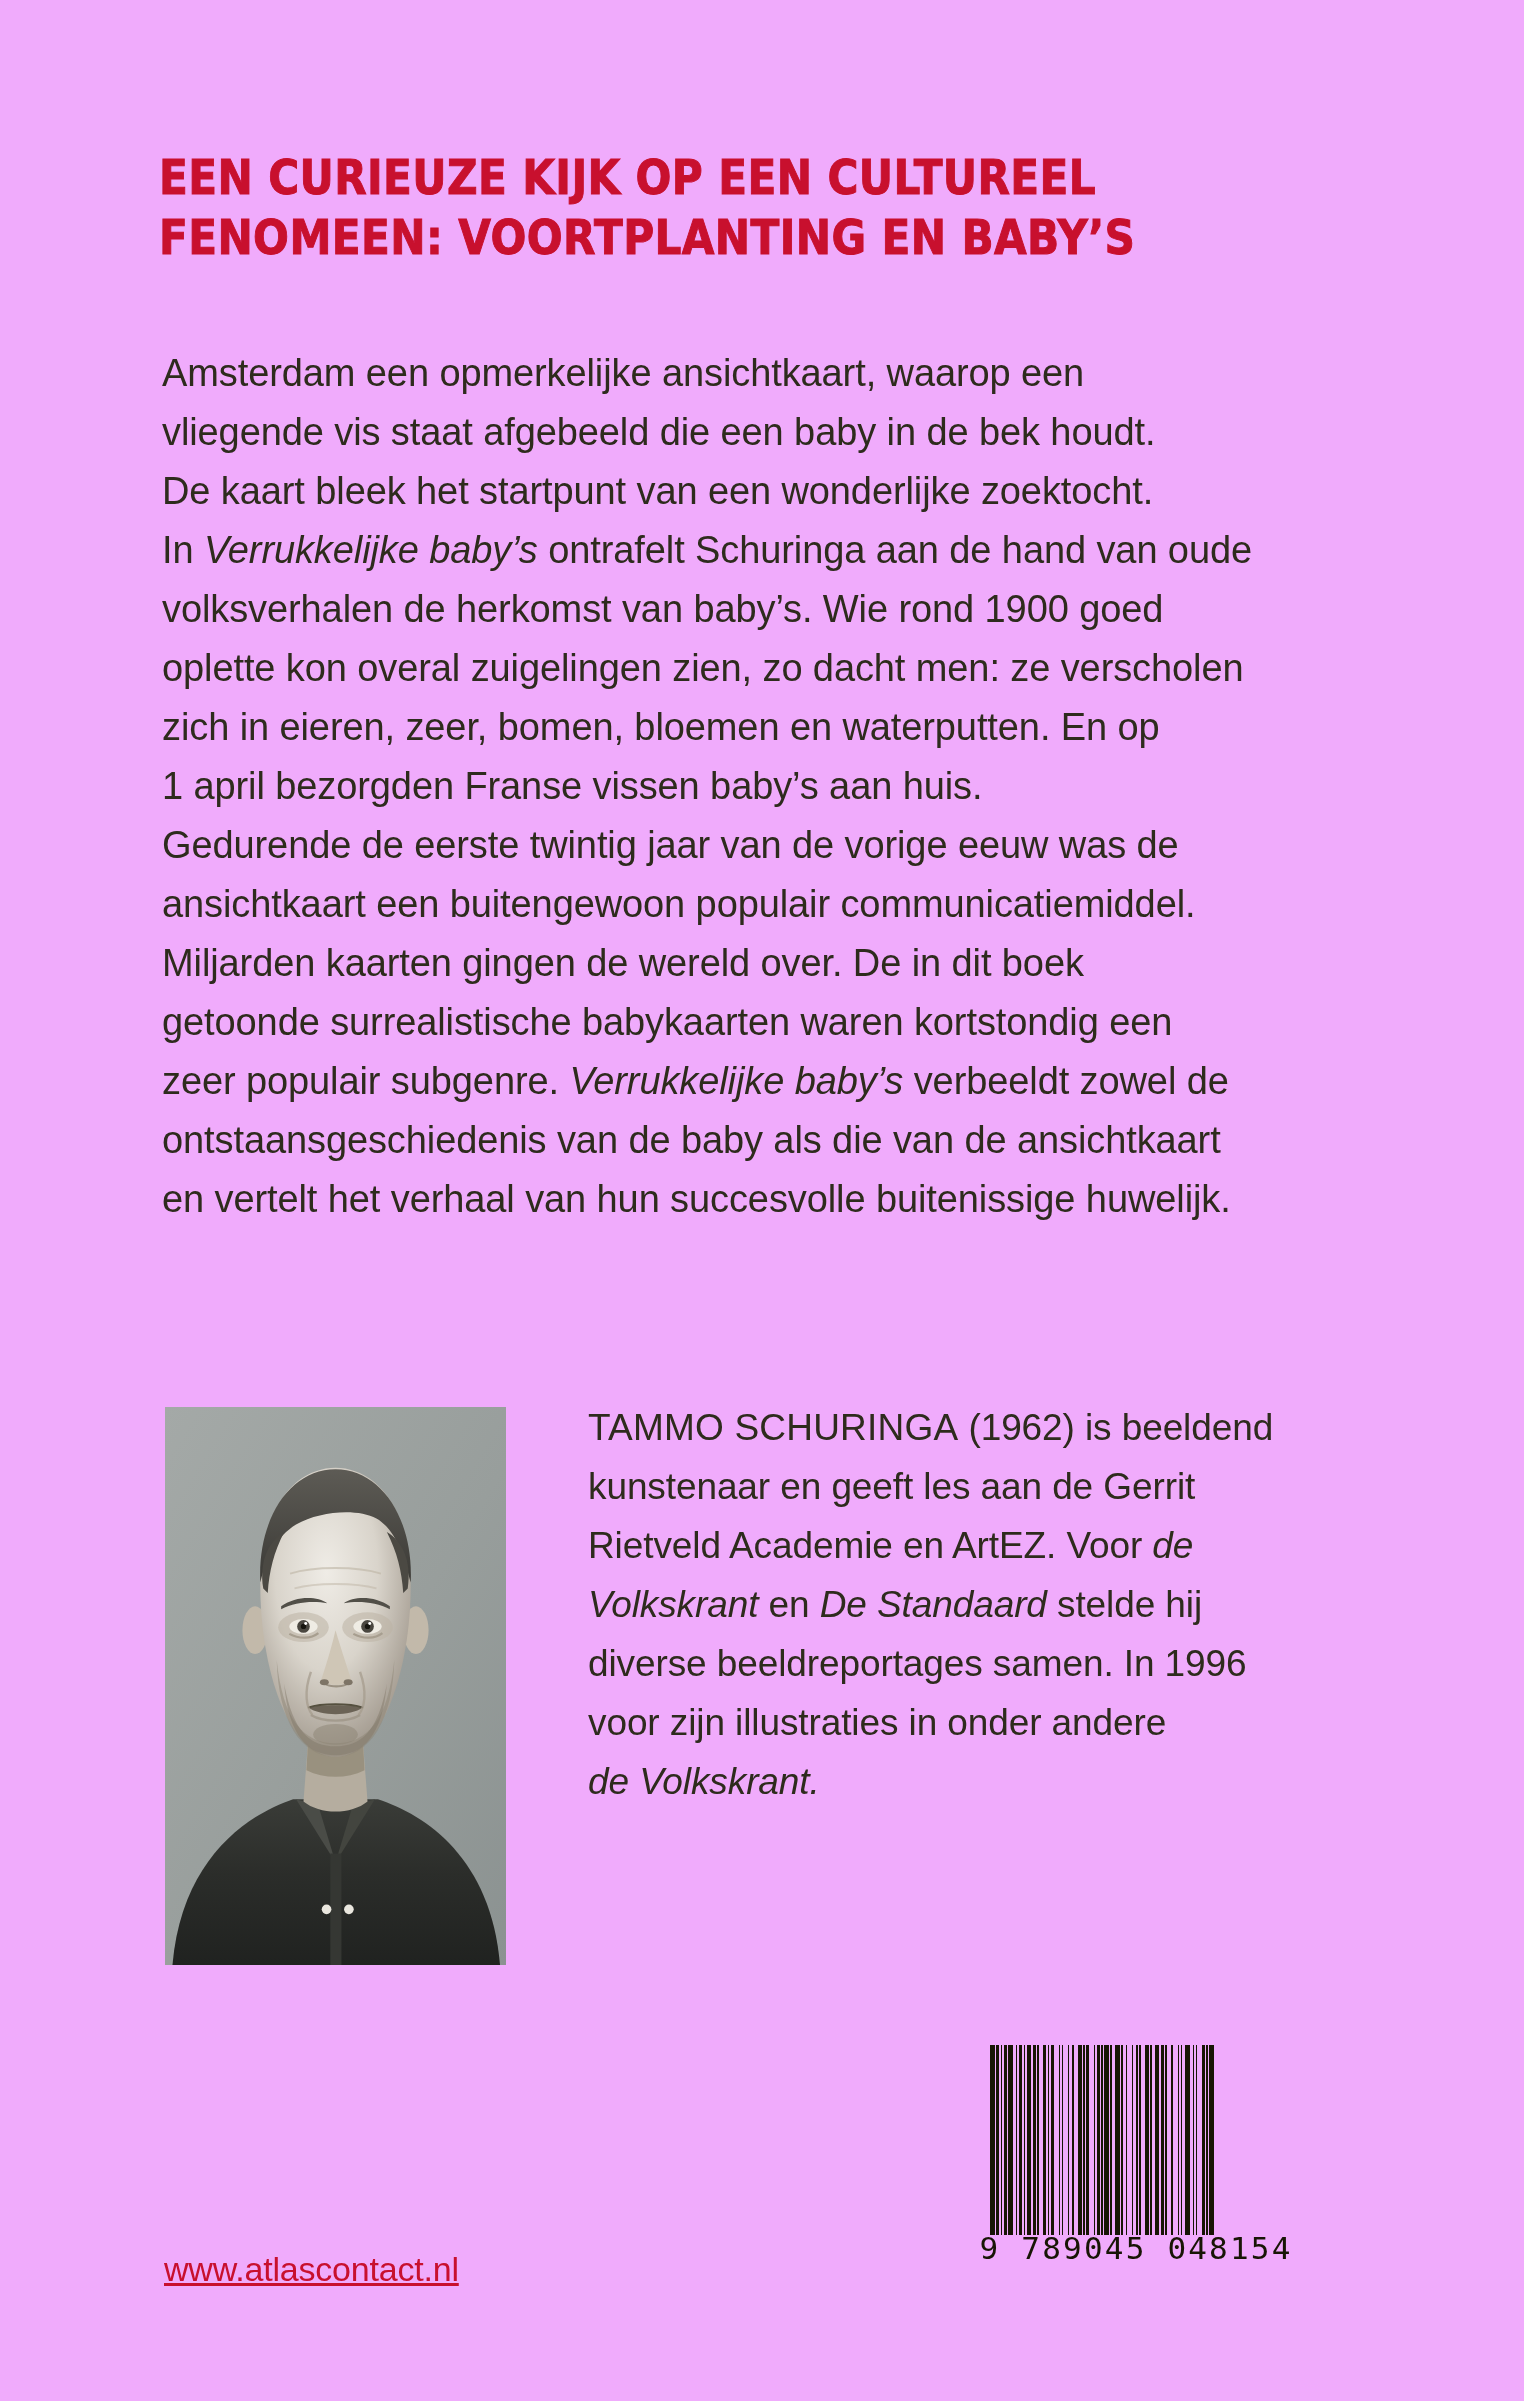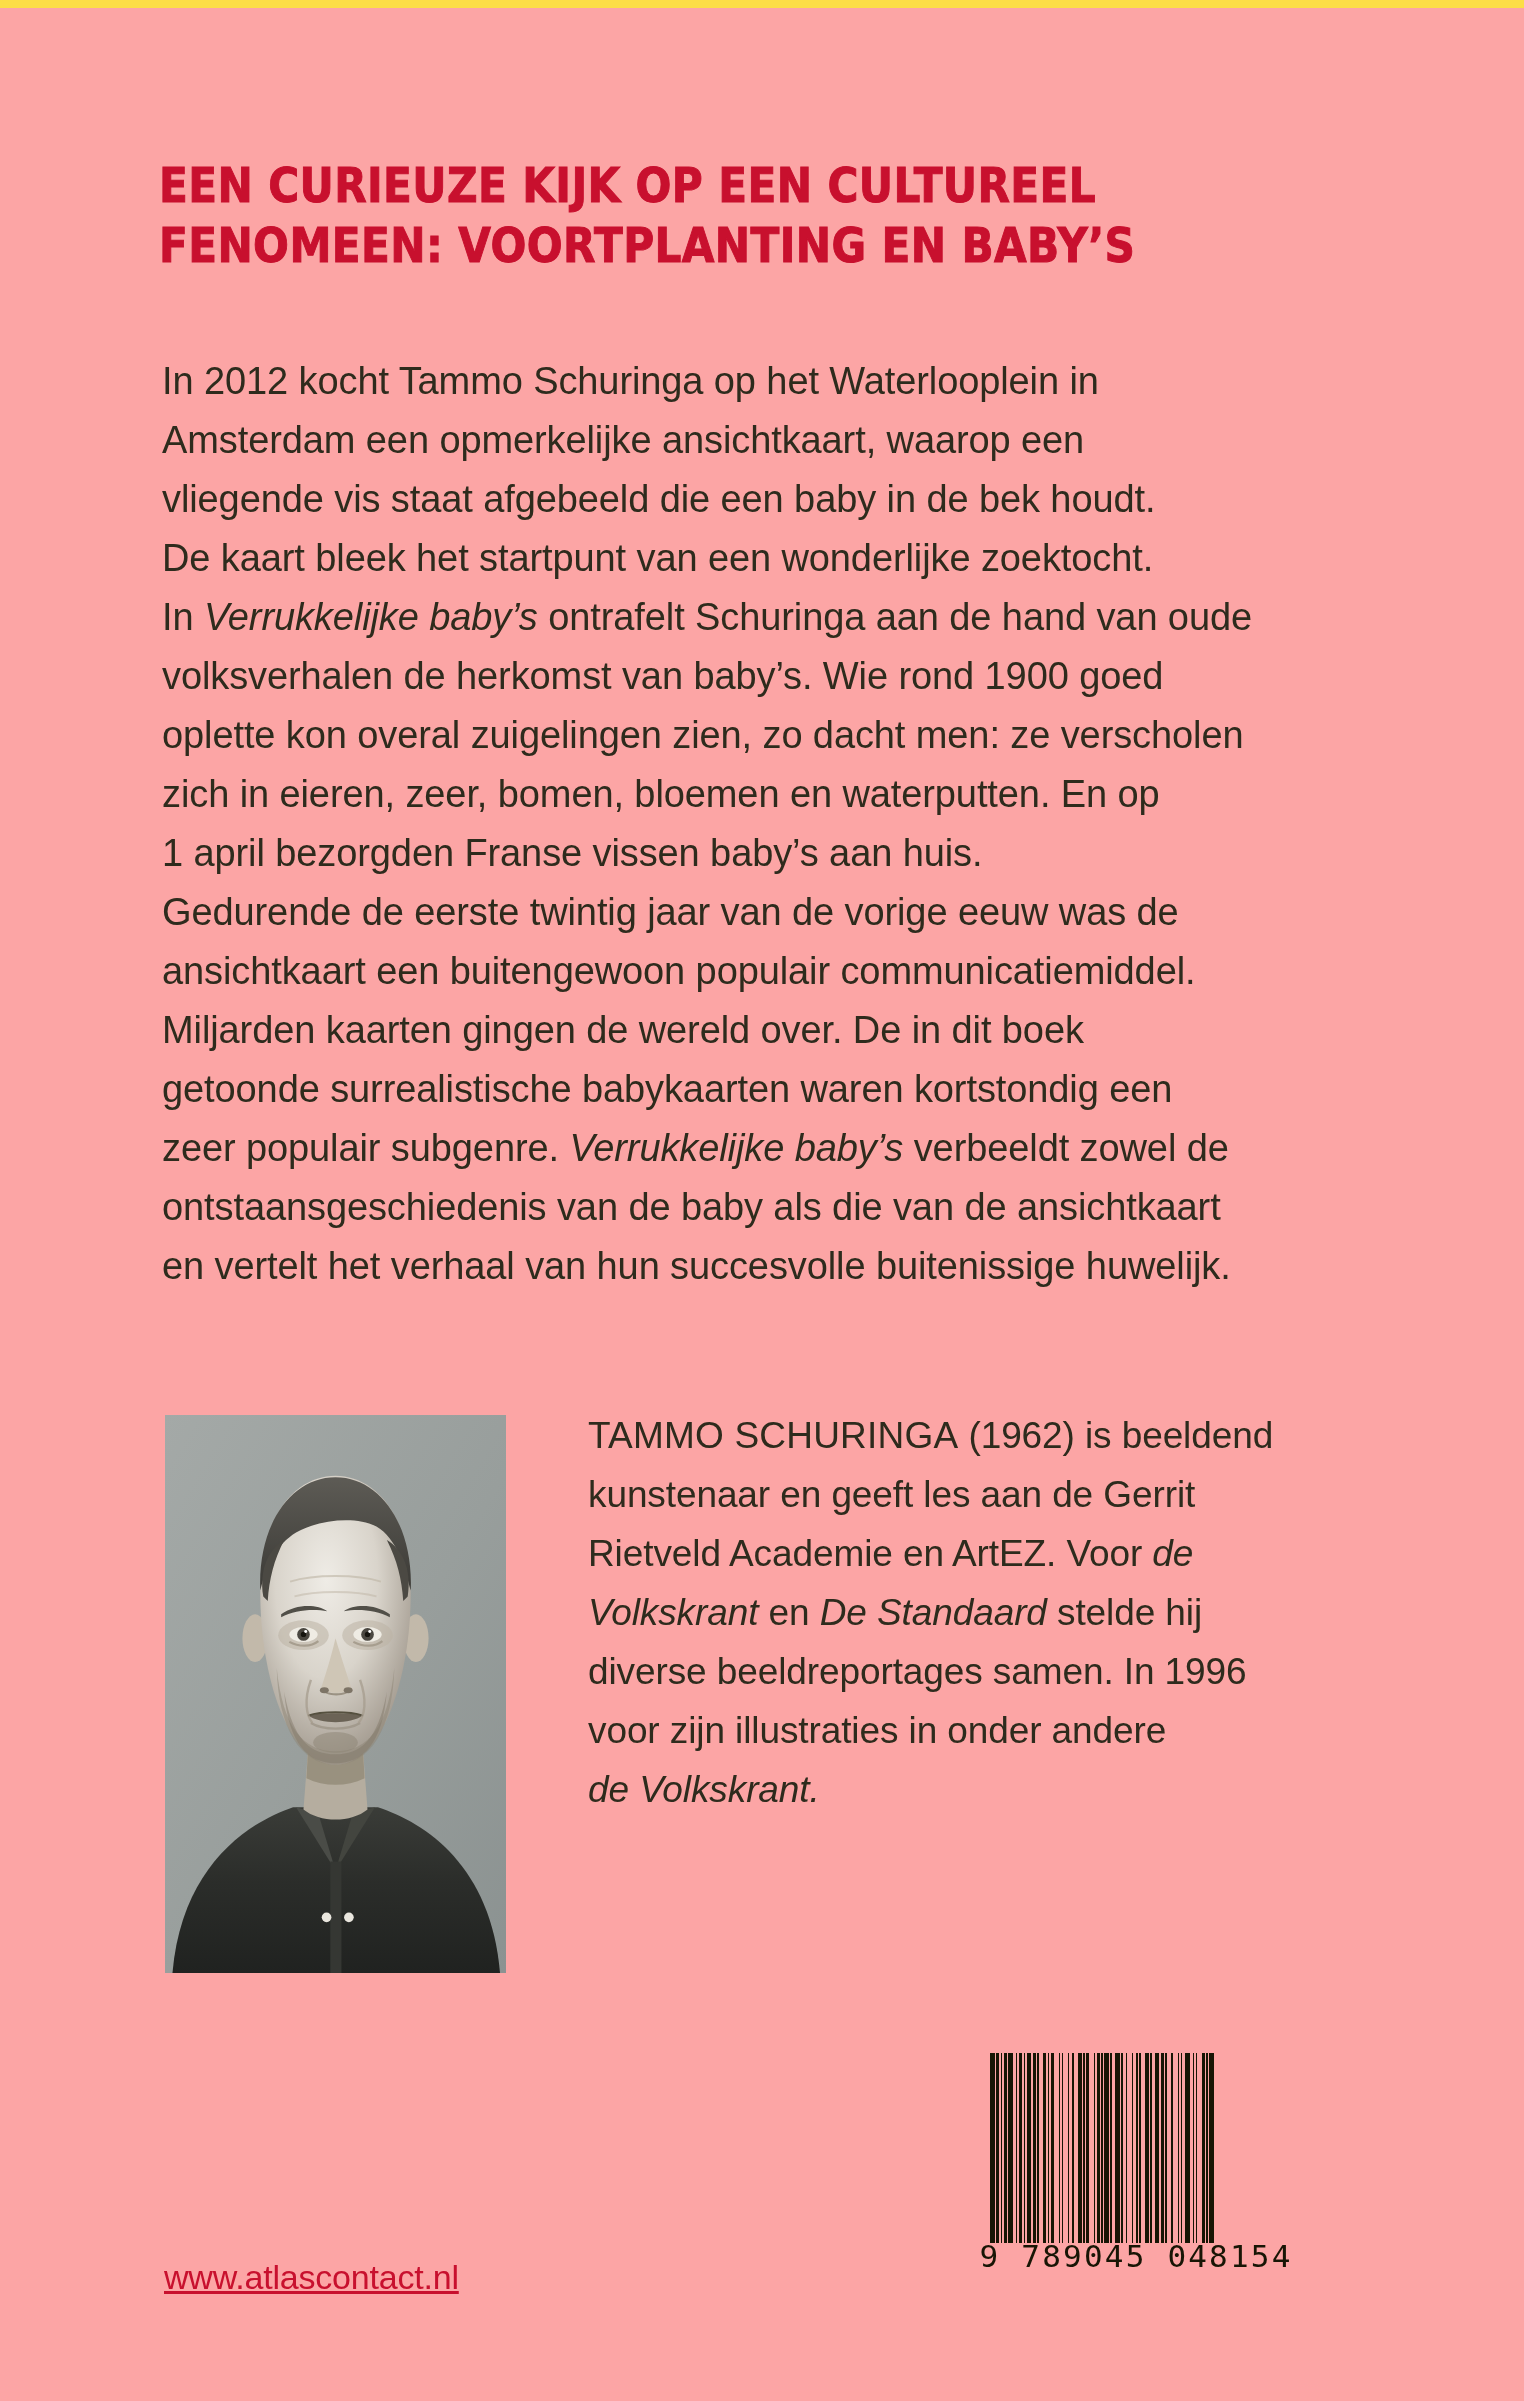--- a/index.html
+++ b/index.html
@@ -11,22 +11,21 @@
     height: 2401px;
     background: #fcde47;
     font-family: "Liberation Sans", sans-serif;
     overflow: hidden;
     position: relative;
   }
 
   .cover {
     position: absolute;
     inset: 0;
-    background: #fca5a5;
-    margin-top: 8px;
+    background: #f0abfc;
   }
 
   
   .headline {
     position: absolute;
     left: 159px;
     top: 147px;
     width: 1221px;
     color: #c8102e;
     font-family: "DejaVu Sans", sans-serif;
@@ -132,21 +131,20 @@
 <body>
 
 <div class="cover">
 
   <div class="headline">
     <span class="hl-line">Een curieuze kijk op een cultureel</span>
     <span class="hl-line">fenomeen: voortplanting en baby’s</span>
   </div>
 
   <div class="blurb">
-    <span class="bl-line">In 2012 kocht Tammo Schuringa op het Waterlooplein in</span>
     <span class="bl-line">Amsterdam een opmerkelijke ansichtkaart, waarop een</span>
     <span class="bl-line">vliegende vis staat afgebeeld die een baby in de bek houdt.</span>
     <span class="bl-line">De kaart bleek het startpunt van een wonderlijke zoektocht.</span>
     <span class="bl-line"><span>In </span><i>Verrukkelijke baby’s</i><span> ontrafelt Schuringa aan de hand van oude</span></span>
     <span class="bl-line">volksverhalen de herkomst van baby’s. Wie rond 1900 goed</span>
     <span class="bl-line">oplette kon overal zuigelingen zien, zo dacht men: ze verscholen</span>
     <span class="bl-line">zich in eieren, zeer, bomen, bloemen en waterputten. En op</span>
     <span class="bl-line">1 april bezorgden Franse vissen baby’s aan huis.</span>
     <span class="bl-line">Gedurende de eerste twintig jaar van de vorige eeuw was de</span>
     <span class="bl-line">ansichtkaart een buitengewoon populair communicatiemiddel.</span>

